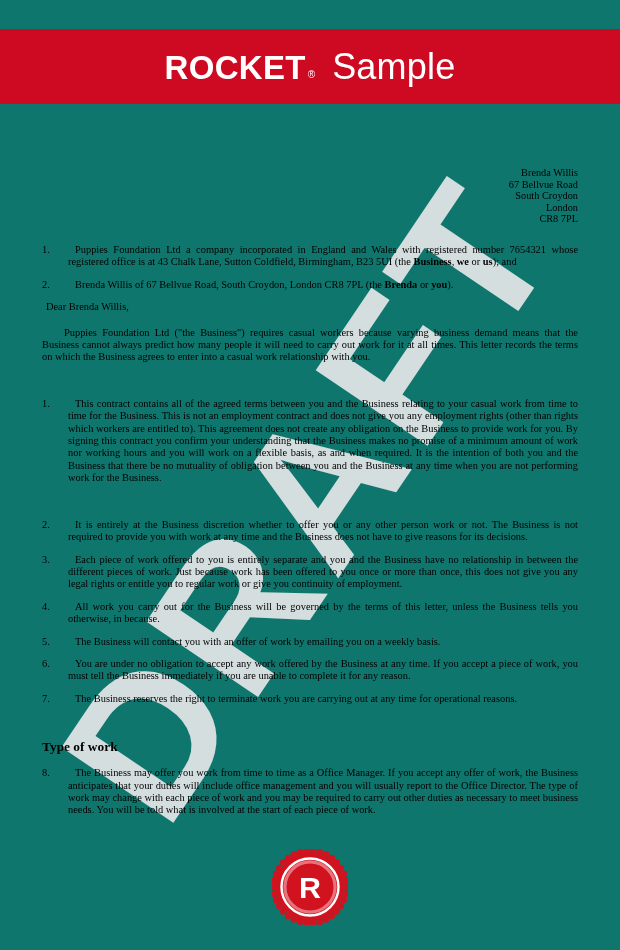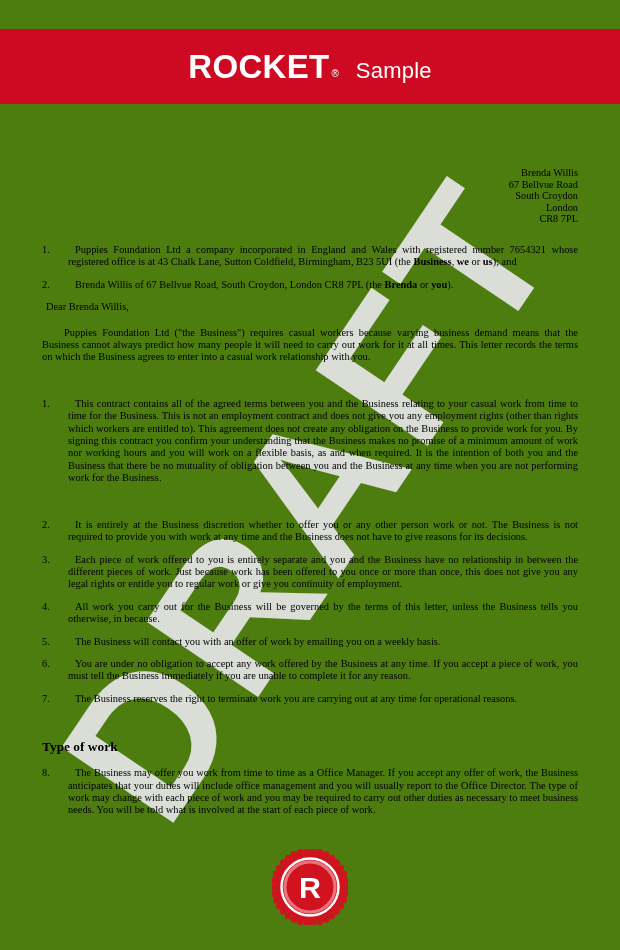--- a/index.html
+++ b/index.html
@@ -14,21 +14,21 @@
     color: #000000;
     overflow: hidden;
     position: relative;
   }
 
   
   #page {
     position: relative;
     width: 620px;
     height: 950px;
-    background: #4d7c0f;
+    background: #0f766e;
     overflow: hidden;
   }
 
   
   #header-banner {
     position: absolute;
     left: 0;
     top: 29px;
     width: 620px;
     height: 75px;
@@ -56,21 +56,21 @@
     letter-spacing: 0.3px;
   }
   .brand-reg {
     font-size: 10px;
     margin-left: 2px;
     position: relative;
     top: -1px;
   }
   .brand-sample {
     font-weight: 400;
-    font-size: 22px;
+    font-size: 36px;
     margin-left: 17px;
     letter-spacing: 0.2px;
   }
 
   
   #draft-watermark {
     position: absolute;
     left: 0;
     top: 150px;
     width: 620px;

